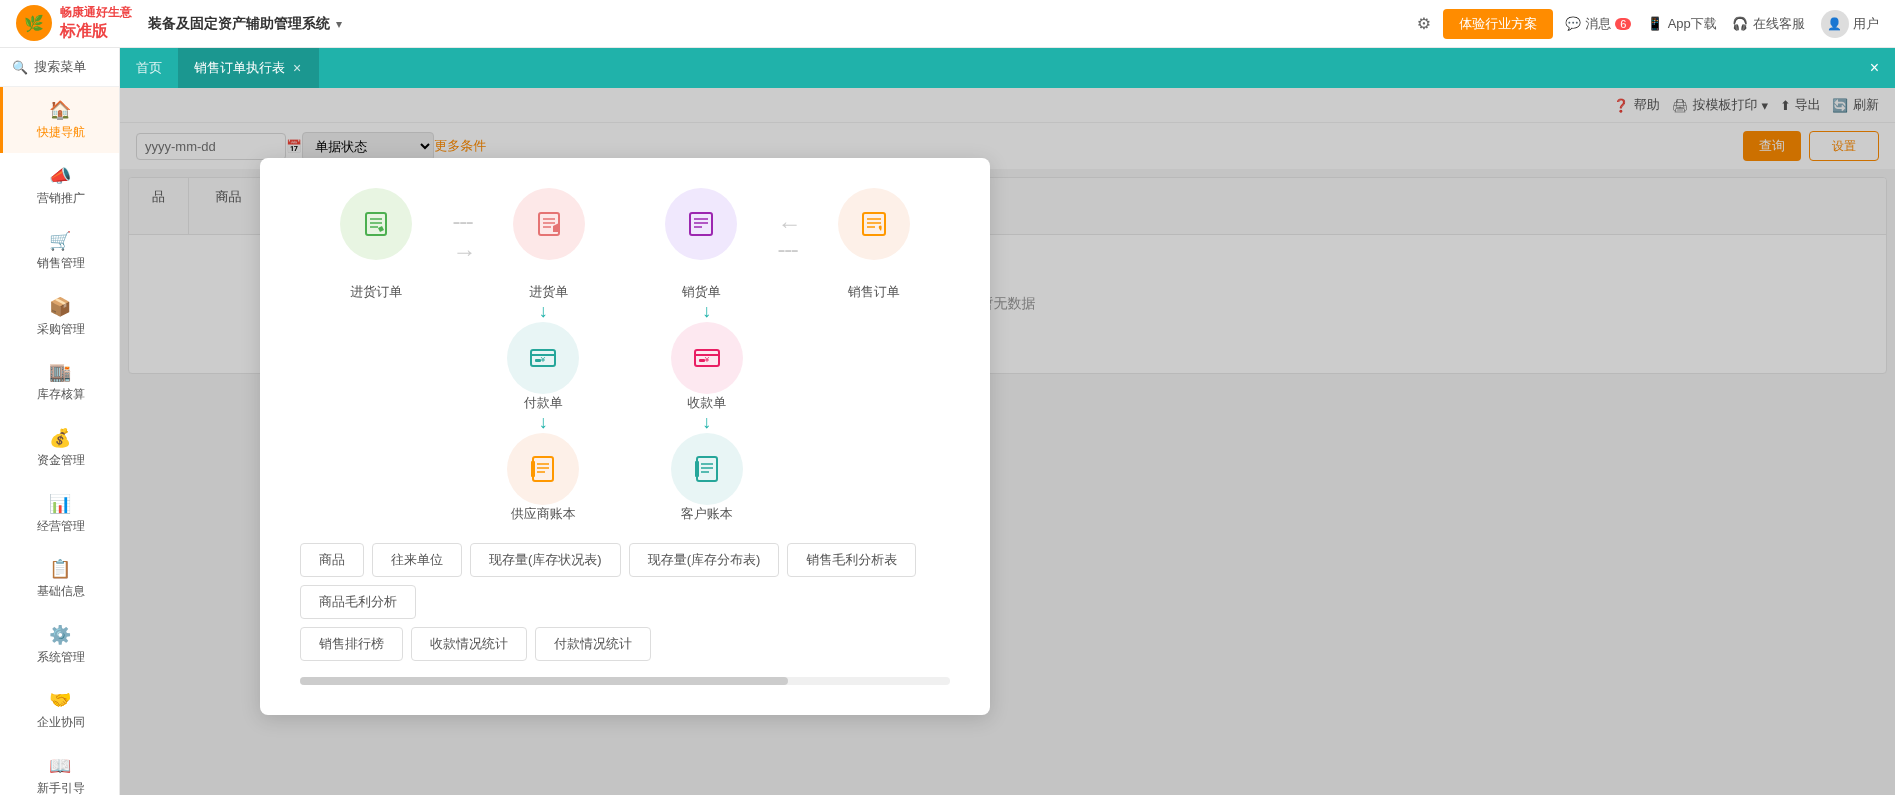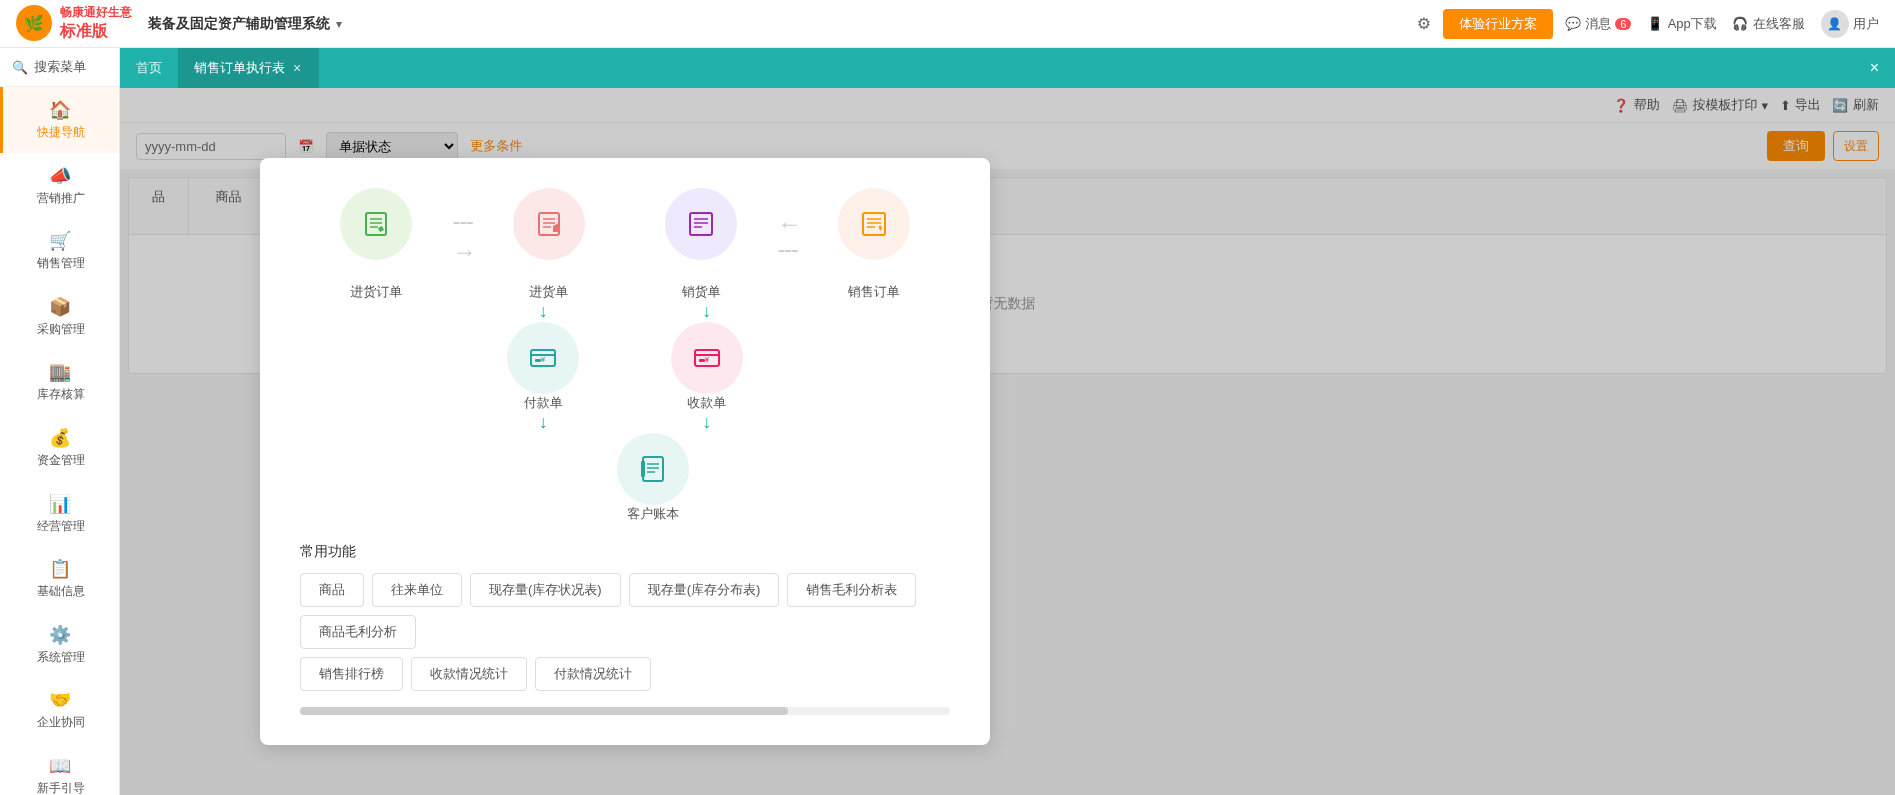--- a/index.html
+++ b/index.html
@@ -47,24 +47,24 @@
     .tab-close { background: none; border: none; color: rgba(255,255,255,0.8); cursor: pointer; font-size: 14px; padding: 2px; }
     .tab-bar-close { margin-left: auto; padding: 0 16px; color: white; cursor: pointer; font-size: 16px; background: none; border: none; }
 
     
     .page-content { flex: 1; background: #f5f5f5; overflow: hidden; position: relative; }
 
     
     .page-toolbar { display: flex; align-items: center; justify-content: flex-end; padding: 8px 16px; background: #fff; gap: 12px; }
     .toolbar-btn { display: flex; align-items: center; gap: 4px; color: #555; cursor: pointer; font-size: 13px; background: none; border: none; }
     .query-btn { background: #ff8c00; color: white; border: none; border-radius: 4px; padding: 6px 16px; cursor: pointer; font-size: 13px; }
-    .set-btn { background: #fff; color: #ff8c00; border: 1px solid #ff8c00; border-radius: 4px; padding: 4px 10px; cursor: pointer; font-size: 12px; }
-
-    
-    .filter-row { display: flex; align-items: center; padding: 8px 16px; background: #fff; gap: 12px; border-top: 1px solid #f0f0f0; justify-content: space-between; }
+    .set-btn { background: #fff; color: #ff8c00; border: 1px solid #ff8c00; border-radius: 4px; padding: 4px 22px; cursor: pointer; font-size: 12px; }
+
+    
+    .filter-row { display: flex; align-items: center; padding: 8px 16px; background: #fff; border-top: 1px solid #f0f0f0; justify-content: space-between; }
     .filter-input { border: 1px solid #ddd; border-radius: 4px; padding: 5px 8px; font-size: 13px; width: 150px; }
     .filter-select { border: 1px solid #ddd; border-radius: 4px; padding: 5px 8px; font-size: 13px; width: 132px; }
     .more-conditions { color: #ff8c00; cursor: pointer; font-size: 13px; }
 
     
     .table-area { background: #fff; margin: 8px; border: 1px solid #e8e8e8; border-radius: 4px; overflow: hidden; }
     .table-header { display: grid; grid-template-columns: 60px 80px 100px 80px 80px 80px 80px 80px 100px 80px 80px; background: #fafafa; border-bottom: 1px solid #e8e8e8; }
     .table-th { padding: 10px 8px; font-size: 13px; color: #555; font-weight: 500; text-align: center; border-right: 1px solid #e8e8e8; }
     .empty-state { display: flex; align-items: center; justify-content: center; padding: 60px; color: #999; font-size: 14px; }
 
@@ -368,39 +368,50 @@
               <div style="width:160px;display:flex;justify-content:center;">
                 <span style="color:#20b2aa;font-size:18px;">↓</span>
               </div>
               <div style="flex:1;"></div>
               <div style="width:160px;"></div>
             </div>
 
             <div style="display:flex; align-items:center; margin-bottom:20px;">
               <div style="width:160px;"></div>
               <div style="flex:1;"></div>
+              <div class="flow-col" style="width:160px;">
+                <div class="flow-circle orange">
+                  <svg width="36" height="36" viewBox="0 0 36 36">
+                      <rect x="8" y="6" width="20" height="24" rx="2" fill="none" stroke="#ff9800" stroke-width="2"></rect>
+                      <rect x="6" y="10" width="4" height="16" rx="1" fill="#ff9800"></rect>
+                      <line x1="12" y1="13" x2="24" y2="13" stroke="#ff9800" stroke-width="1.5"></line>
+                      <line x1="12" y1="17" x2="24" y2="17" stroke="#ff9800" stroke-width="1.5"></line>
+                      <line x1="12" y1="21" x2="20" y2="21" stroke="#ff9800" stroke-width="1.5"></line>
+                    </svg>
+                </div>
+                <span class="flow-label">供应商账本</span>
+              </div>
               <div style="flex:1;"></div>
               <div class="flow-col" style="width:160px;justify-content:space-between;">
                 <div class="flow-circle teal">
                   <svg width="36" height="36" viewBox="0 0 36 36">
                       <rect x="8" y="6" width="20" height="24" rx="2" fill="none" stroke="#26a69a" stroke-width="2"></rect>
                       <rect x="6" y="10" width="4" height="16" rx="1" fill="#26a69a"></rect>
                       <line x1="12" y1="13" x2="24" y2="13" stroke="#26a69a" stroke-width="1.5"></line>
                       <line x1="12" y1="17" x2="24" y2="17" stroke="#26a69a" stroke-width="1.5"></line>
                       <line x1="12" y1="21" x2="20" y2="21" stroke="#26a69a" stroke-width="1.5"></line>
                     </svg>
                 </div>
                 <span class="flow-label">客户账本</span>
               </div>
               <div style="flex:1;"></div>
               <div style="width:160px;"></div>
             </div>
 
             <div class="func-section">
-              <div class="func-title">常用功能</div>
               <div class="func-buttons">
                 <button class="func-btn">商品</button>
                 <button class="func-btn">往来单位</button>
                 <button class="func-btn">现存量(库存状况表)</button>
                 <button class="func-btn">现存量(库存分布表)</button>
                 <button class="func-btn">销售毛利分析表</button>
                 <button class="func-btn">商品毛利分析</button>
               </div>
               <div class="func-buttons" style="margin-top:8px;">
                 <button class="func-btn">销售排行榜</button>

